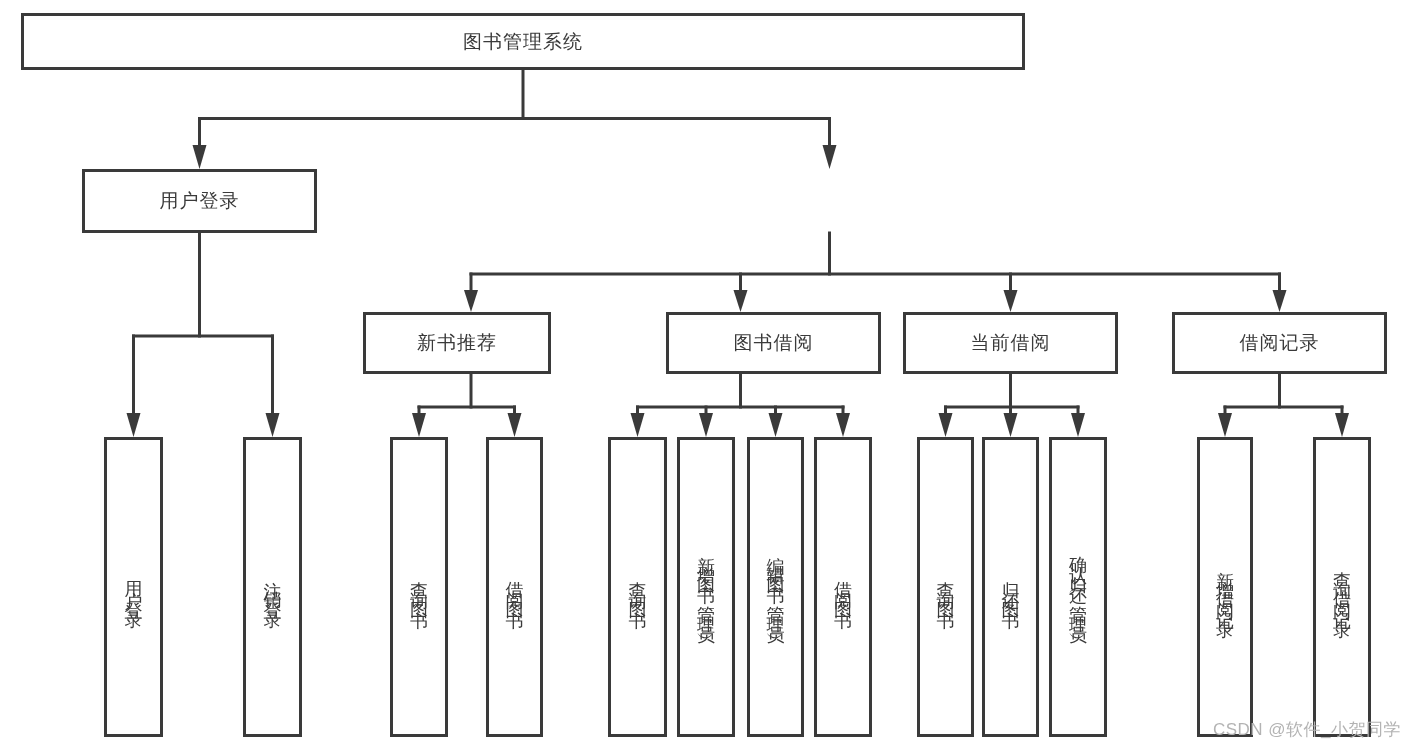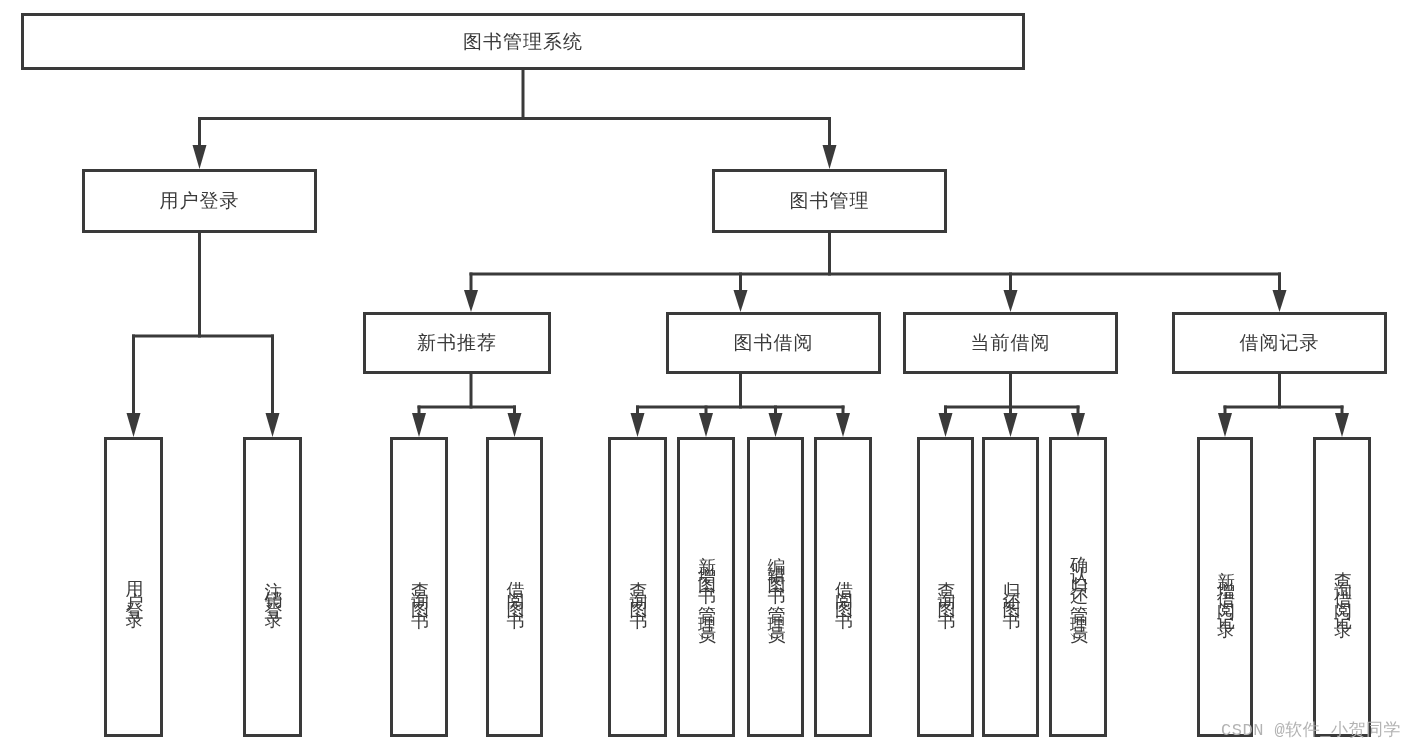--- a/index.html
+++ b/index.html
@@ -6,21 +6,21 @@
     --line:#3a3a3a;
     --text:#3a3a3a;
     --wm:#b3b3b3;
     --bg:#ffffff;
   }
   html,body{margin:0;padding:0;background:#fff;}
   .canvas{
     position:relative;
     width:1405px;height:747px;
     background:var(--bg);
-    font-family:Liberation Mono, monospace;
+    font-family:Liberation Sans, sans-serif;
     overflow:hidden;
   }
   .node{
     position:absolute;
     box-sizing:border-box;
     border:3px solid var(--line);
     background:#fff;
     display:flex;align-items:center;justify-content:center;
     color:var(--text);
   }
@@ -141,23 +141,20 @@
     </g>
   </svg>
 
   <div class="node hnode" style="left:21px;top:13px;width:1004px;height:57px">
     <span>图书管理系统</span>
   </div>
 
   <div class="node hnode" style="left:82px;top:169px;width:235px;height:64px">
     <span>用户登录</span>
   </div>
-  <div class="node hnode" style="left:712px;top:169px;width:235px;height:64px">
-    <span>图书管理</span>
-  </div>
 
   <div class="node hnode" style="left:363px;top:312px;width:188px;height:62px">
     <span>新书推荐</span>
   </div>
   <div class="node hnode" style="left:666px;top:312px;width:215px;height:62px">
     <span>图书借阅</span>
   </div>
   <div class="node hnode" style="left:1172px;top:312px;width:215px;height:62px">
     <span>借阅记录</span>
   </div>

